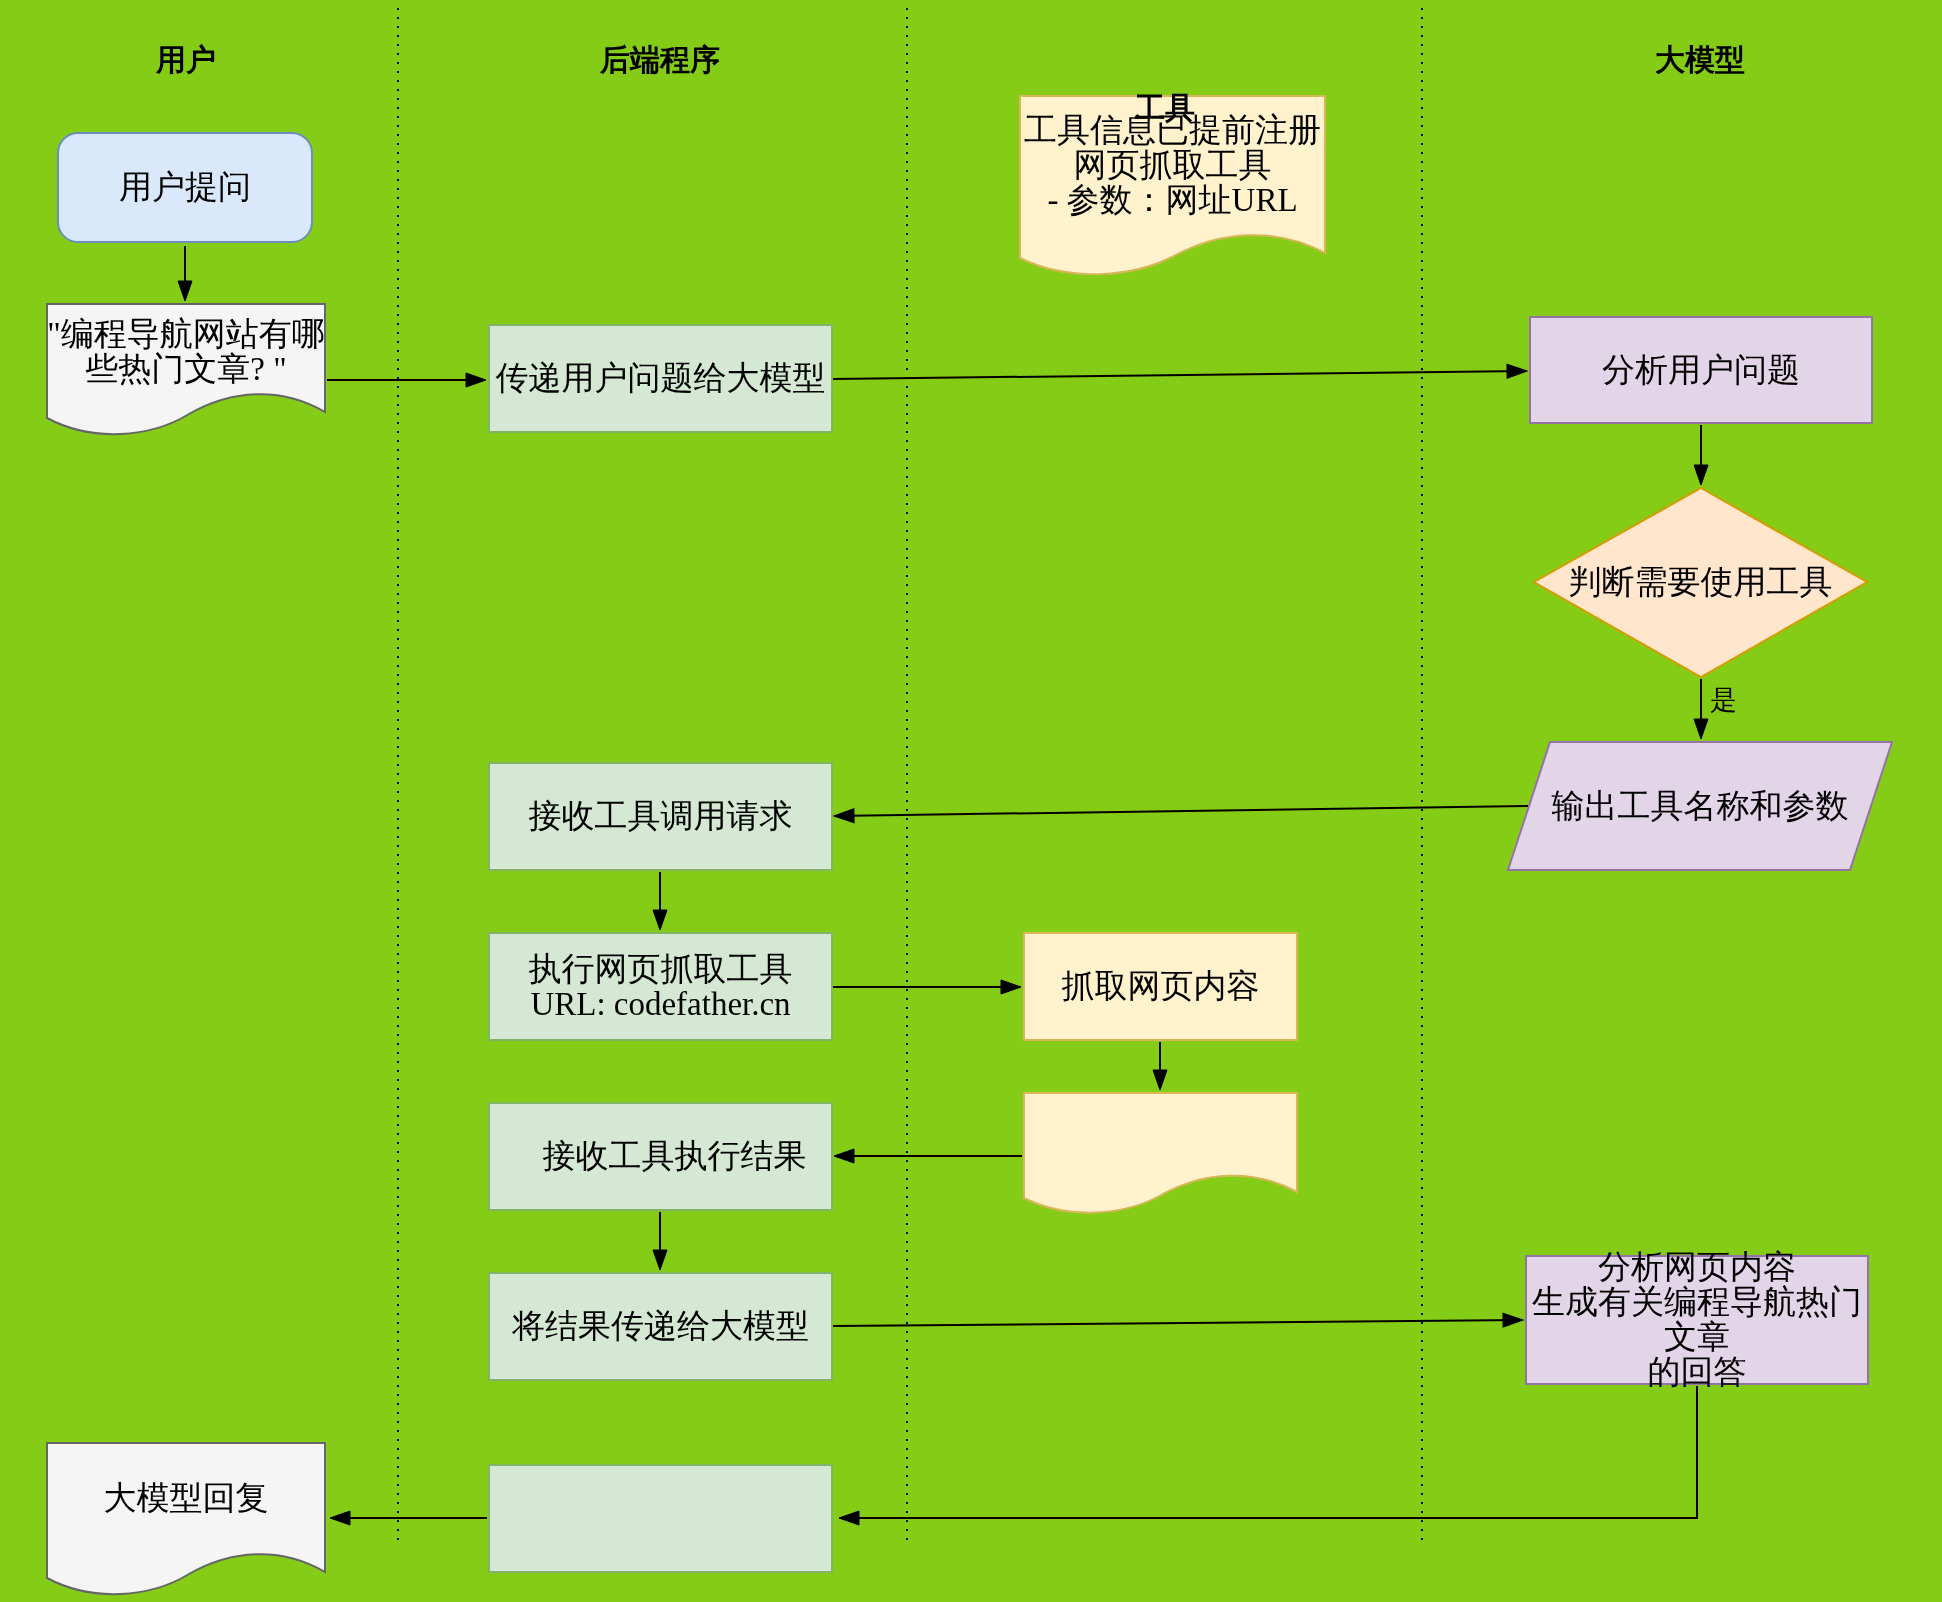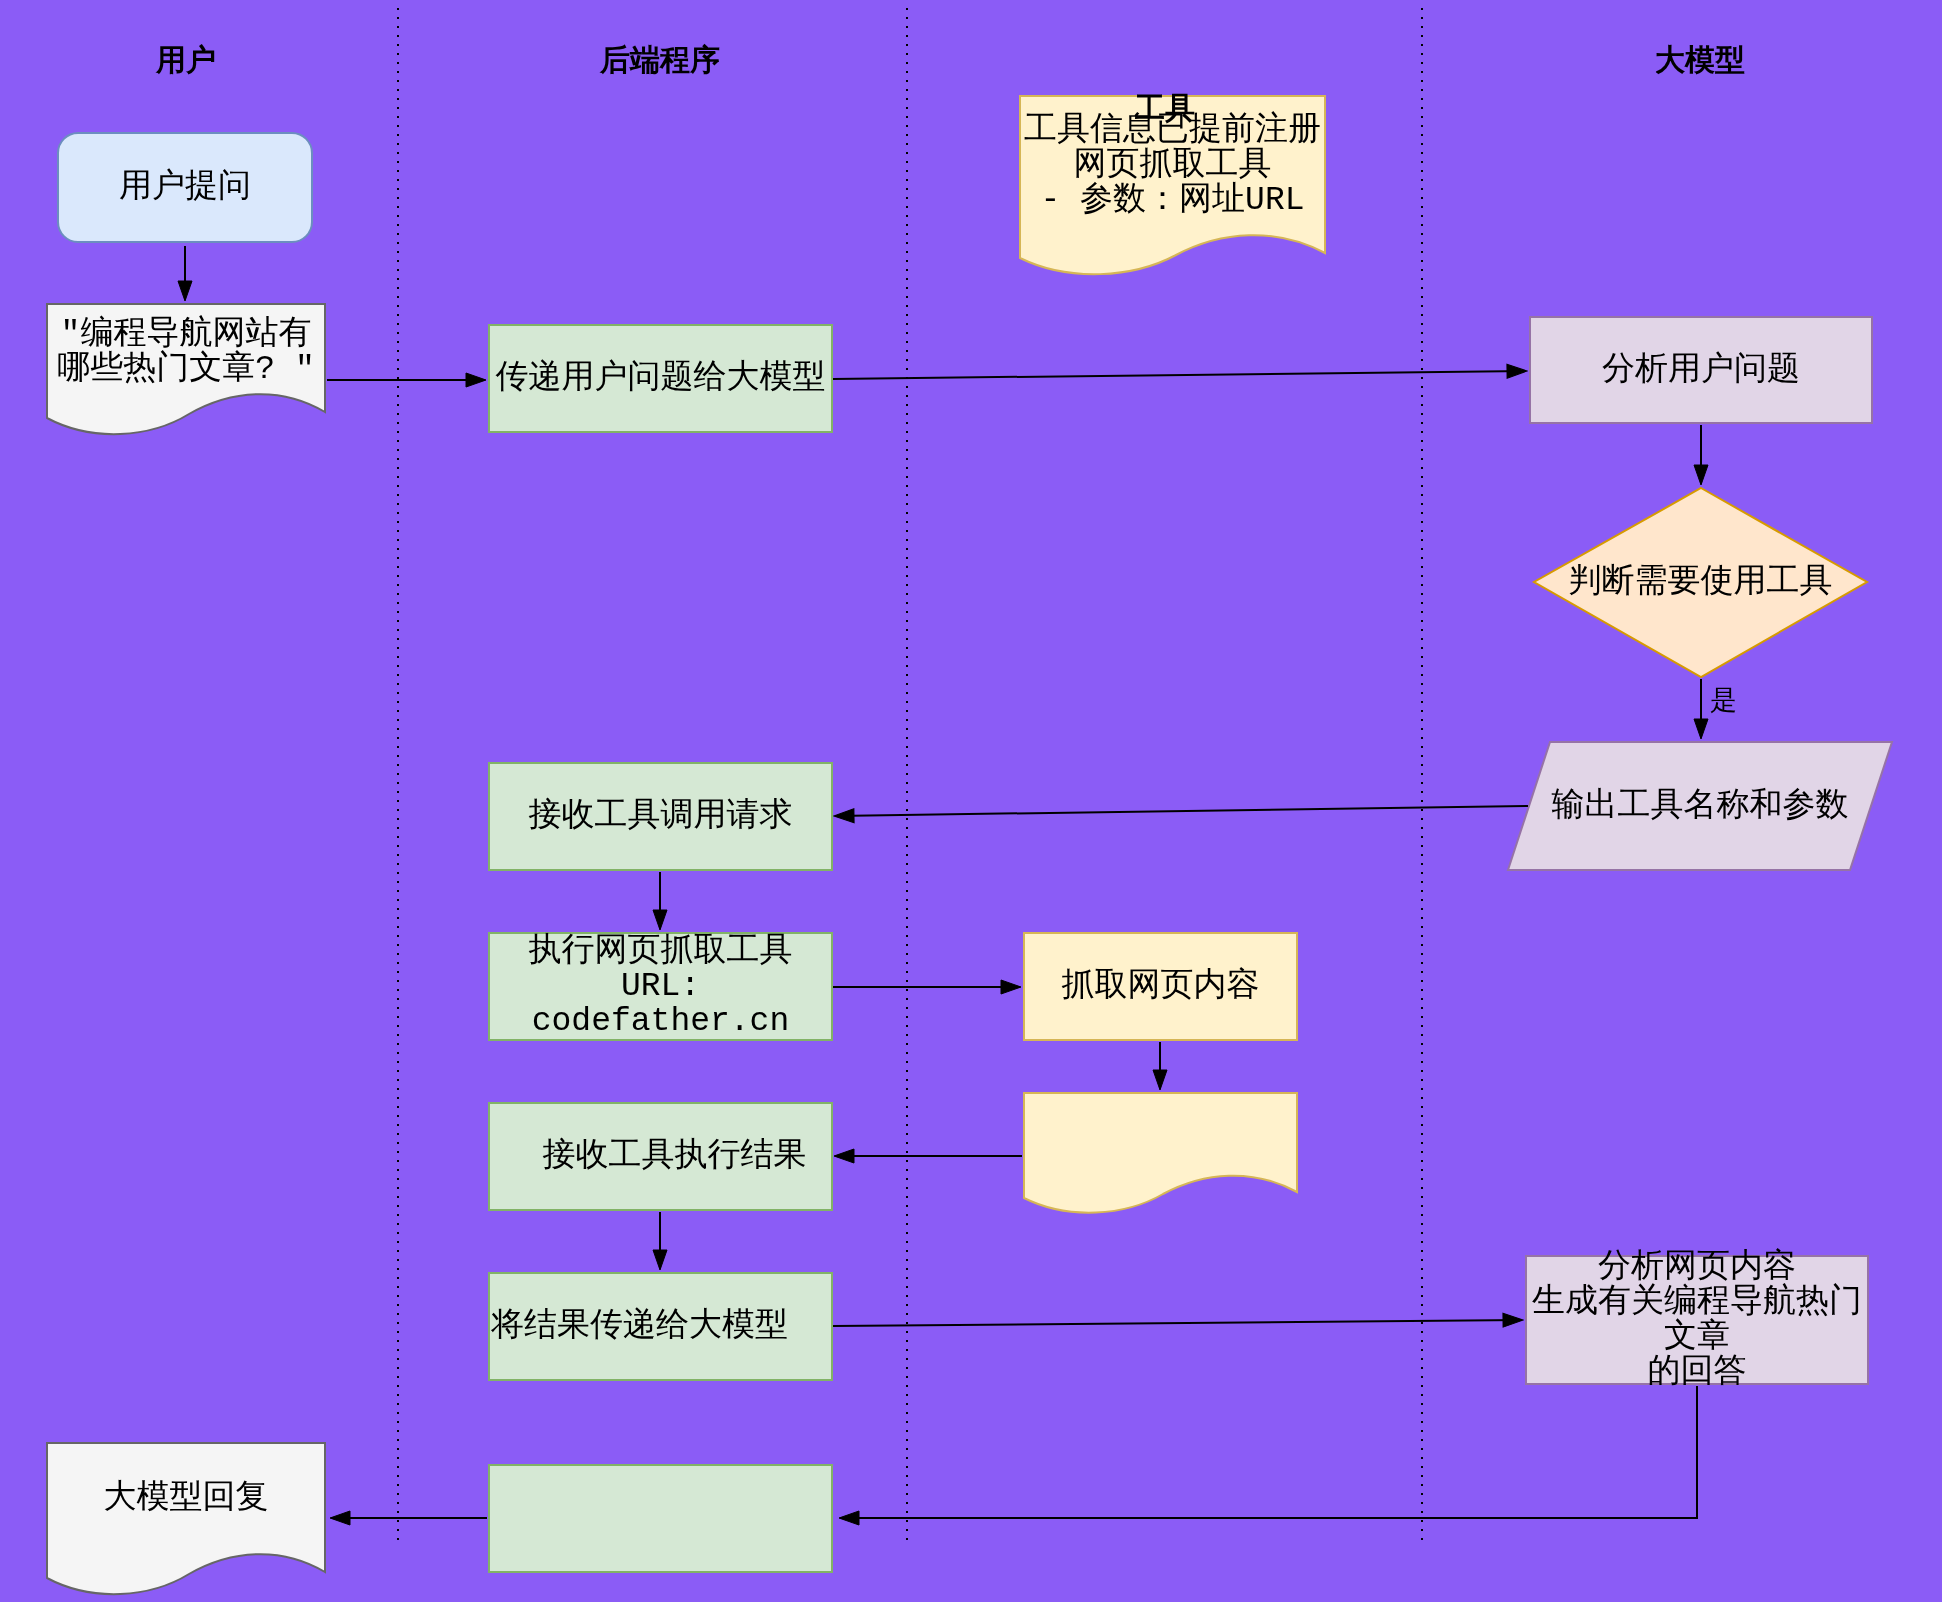--- a/index.html
+++ b/index.html
@@ -1,21 +1,21 @@
 <!DOCTYPE html>
 <html style="--user-fill: #dae8fc; --user-stroke: #6c8ebf; --doc-fill: #f5f5f5; --doc-stroke: #666666; --backend-fill: #d5e8d4; --backend-stroke: #82b366; --tool-fill: #fff2cc; --tool-stroke: #d6b656; --decision-fill: #ffe6cc; --decision-stroke: #d79b00; --llm-fill: #e1d5e7; --llm-stroke: #9673a6; --line: #000000;"><head>
 <meta charset="utf-8">
 <style>
   html, body { margin: 0; padding: 0; background: #ffffff; }
   #canvas {
     position: relative;
     width: 1942px;
     height: 1602px;
-    background: #8b5cf6;
-    font-family: Liberation Mono, monospace;
+    background: #84cc16;
+    font-family: Liberation Serif, serif;
   }
   #shapes { position: absolute; left: 0; top: 0; }
 
   .lane-sep { stroke: var(--line); stroke-width: 2; stroke-dasharray: 2 7; fill: none; }
   .edge     { stroke: var(--line); stroke-width: 2; fill: none; }
 
   .shape-user     { fill: var(--user-fill);     stroke: var(--user-stroke);     stroke-width: 2; }
   .shape-doc      { fill: var(--doc-fill);      stroke: var(--doc-stroke);      stroke-width: 2; }
   .shape-backend  { fill: var(--backend-fill);  stroke: var(--backend-stroke);  stroke-width: 2; }
   .shape-tool     { fill: var(--tool-fill);     stroke: var(--tool-stroke);     stroke-width: 2; }
@@ -114,21 +114,21 @@
 网页抓取工具
 - 参数：网址URL</div>
   <div class="label" style="left:1530px; top:317px;  width:342px; height:106px;">分析用户问题</div>
   <div class="label" style="left:1534px; top:488px;  width:333px; height:189px;">判断需要使用工具</div>
   <div class="label" style="left:1529px; top:742px;  width:342px; height:128px;">输出工具名称和参数</div>
   <div class="label" style="left:489px;  top:763px;  width:343px; height:107px;">接收工具调用请求</div>
   <div class="label" style="left:489px;  top:933px;  width:343px; height:107px;">执行网页抓取工具
 URL: codefather.cn</div>
   <div class="label" style="left:1024px; top:933px;  width:273px; height:107px;">抓取网页内容</div>
   <div class="label" style="left:489px;  top:1103px; width:343px; height:107px;padding-left:14px;">接收工具执行结果</div>
-  <div class="label" style="left:468px;  top:1273px; width:343px; height:107px;">将结果传递给大模型</div>
+  <div class="label" style="left:489px;  top:1273px; width:343px; height:107px;">将结果传递给大模型</div>
   <div class="label" style="left:1526px; top:1256px; width:342px; height:128px;">分析网页内容
 生成有关编程导航热门文章
 的回答</div>
   <div class="label" style="left:47px;   top:1445px; width:278px; height:106px;">大模型回复</div>
 
   <div class="edge-label" style="left:1710px; top:682px;">是</div>
 
 </div>
 
 </body></html>

